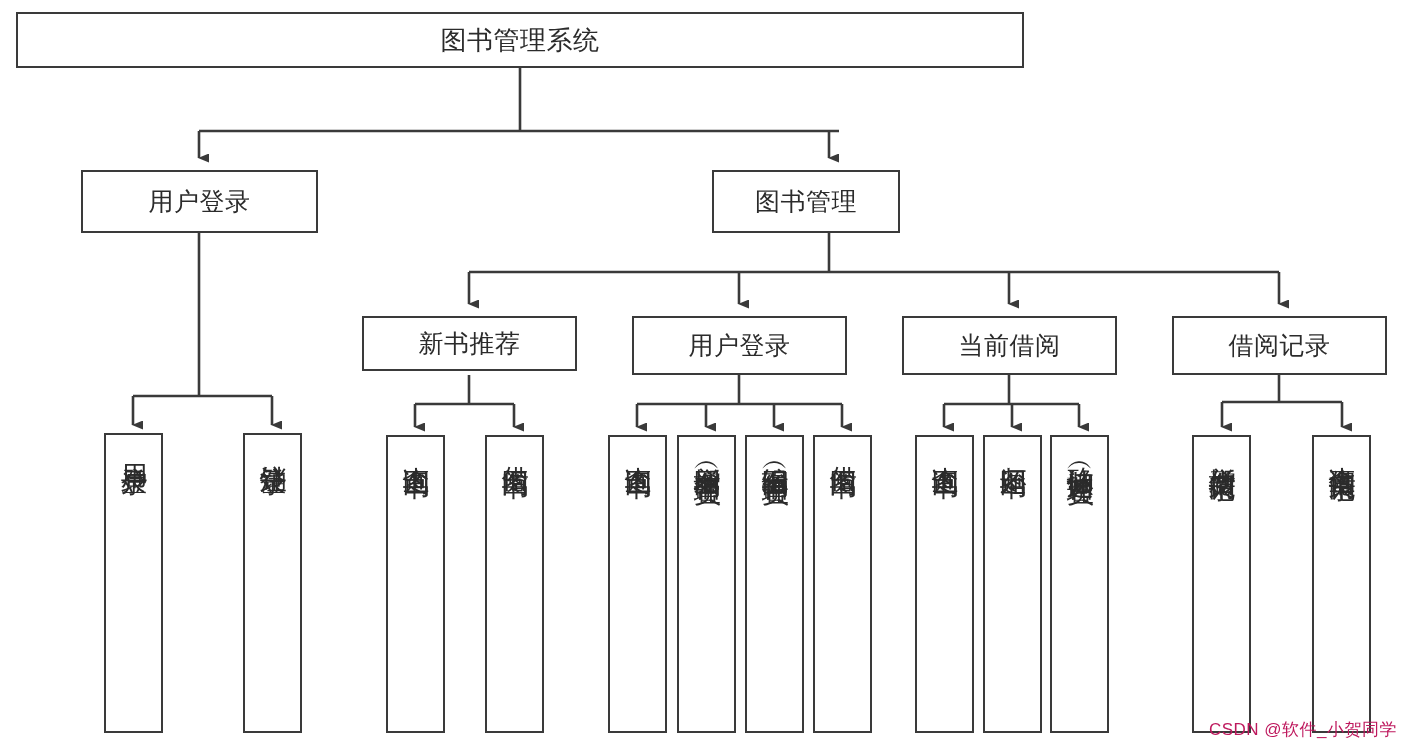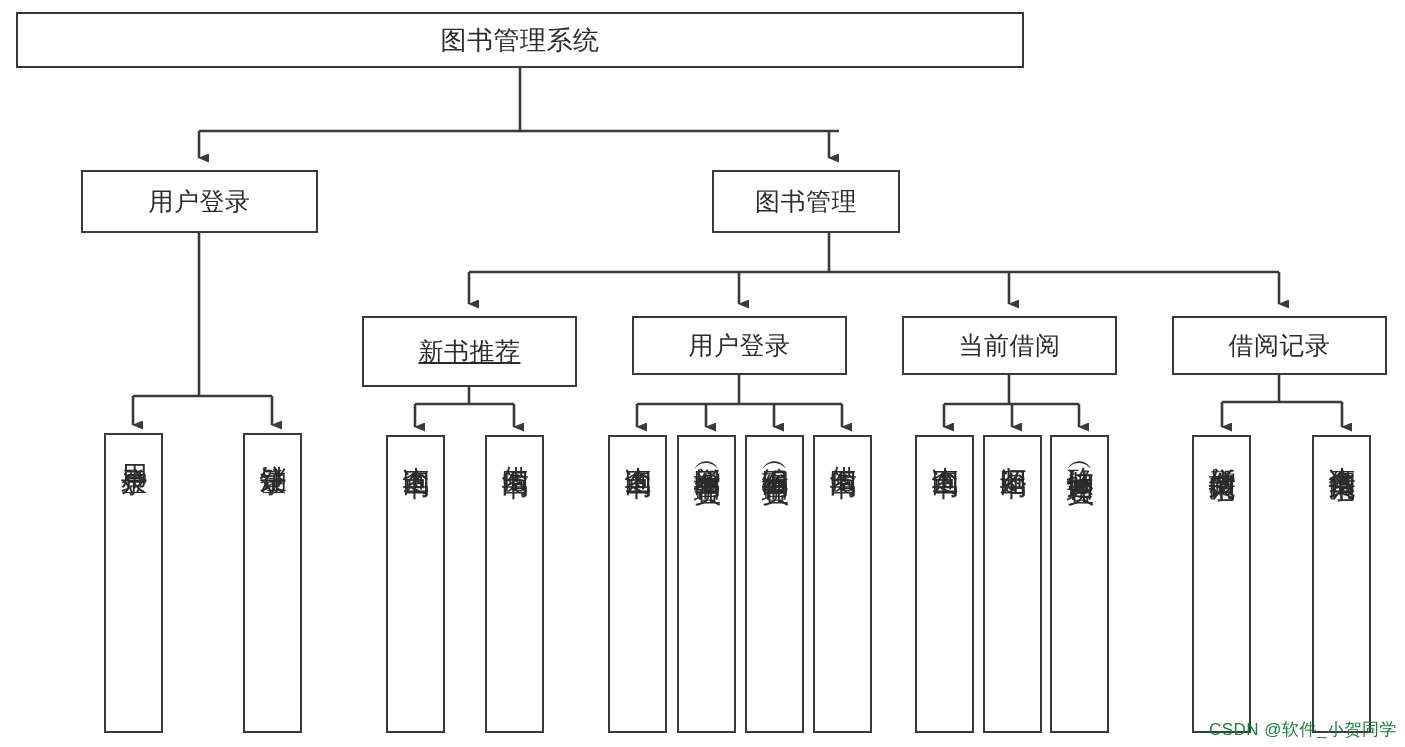--- a/index.html
+++ b/index.html
@@ -61,21 +61,21 @@
     font-size: 27px;
     line-height: 1.02;
     letter-spacing: 2px;
     white-space: nowrap;
   }
   .watermark {
     position: absolute;
     right: 8px;
     bottom: 6px;
     font-size: 17px;
-    color: #15803d;
+    color: #be185d;
     letter-spacing: 0.5px;
     user-select: none;
   }
 </style>
 </head>
 <body>
 
 <div id="canvas">
 
   <svg class="wires" viewBox="0 0 1405 747" xmlns="http://www.w3.org/2000/svg">
@@ -132,21 +132,21 @@
     <span class="node-label">图书管理系统</span>
   </div>
 
   <div class="node horiz" style="left:81px;top:170px;width:237px;height:63px;">
     <span class="node-label">用户登录</span>
   </div>
   <div class="node horiz" style="left:712px;top:170px;width:188px;height:63px;">
     <span class="node-label">图书管理</span>
   </div>
 
-  <div class="node horiz" style="left:362px;top:316px;width:215px;height:71px;text-decoration:underline;">
+  <div class="node horiz" style="left:362px;top:316px;width:215px;height:55px;">
     <span class="node-label">新书推荐</span>
   </div>
   <div class="node horiz" style="left:632px;top:316px;width:215px;height:59px;">
     <span class="node-label">用户登录</span>
   </div>
   <div class="node horiz" style="left:1172px;top:316px;width:215px;height:59px;">
     <span class="node-label">借阅记录</span>
   </div>
   <div class="node horiz" style="left:902px;top:316px;width:215px;height:59px;">
     <span class="node-label">当前借阅</span>

